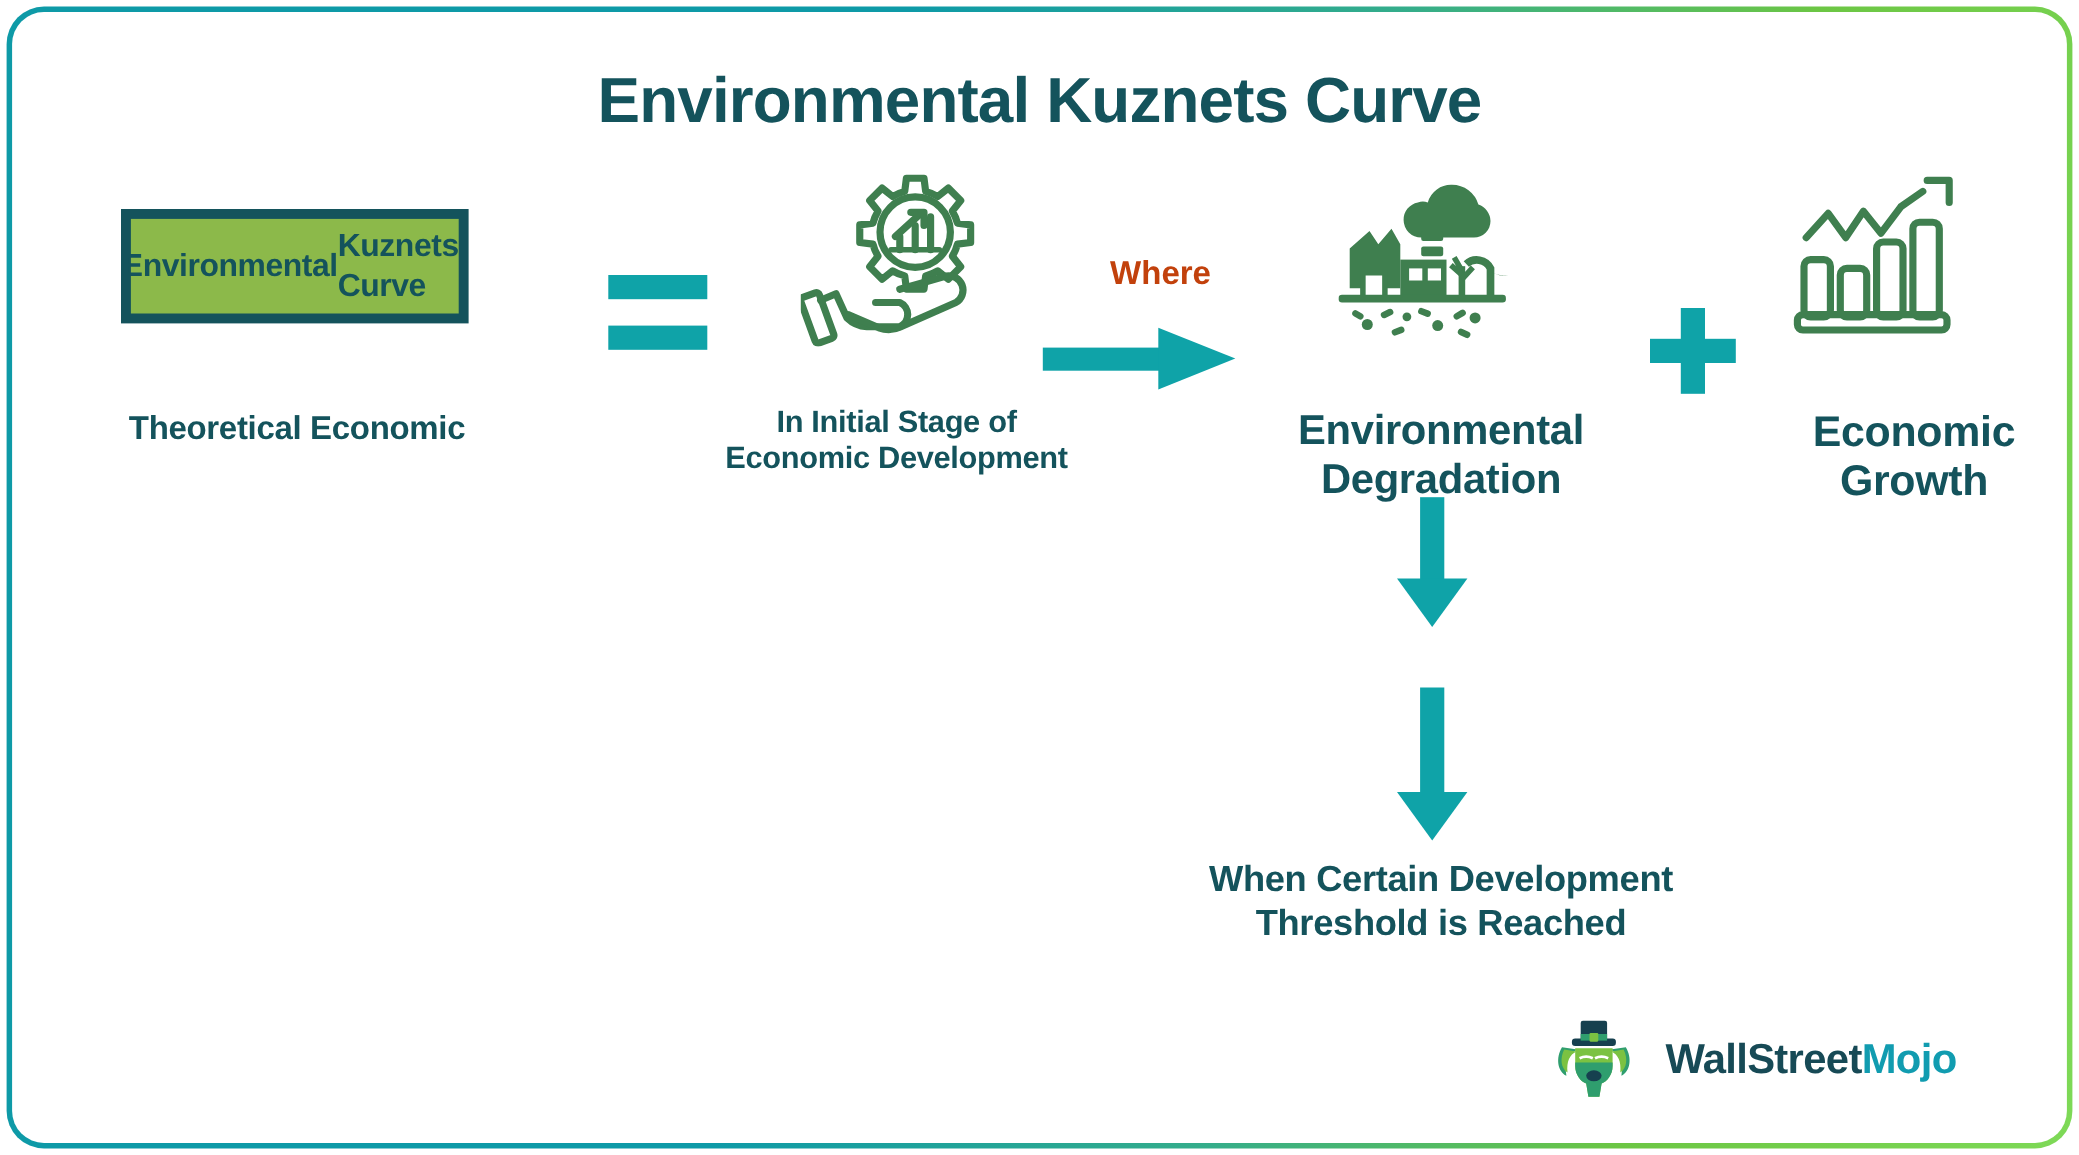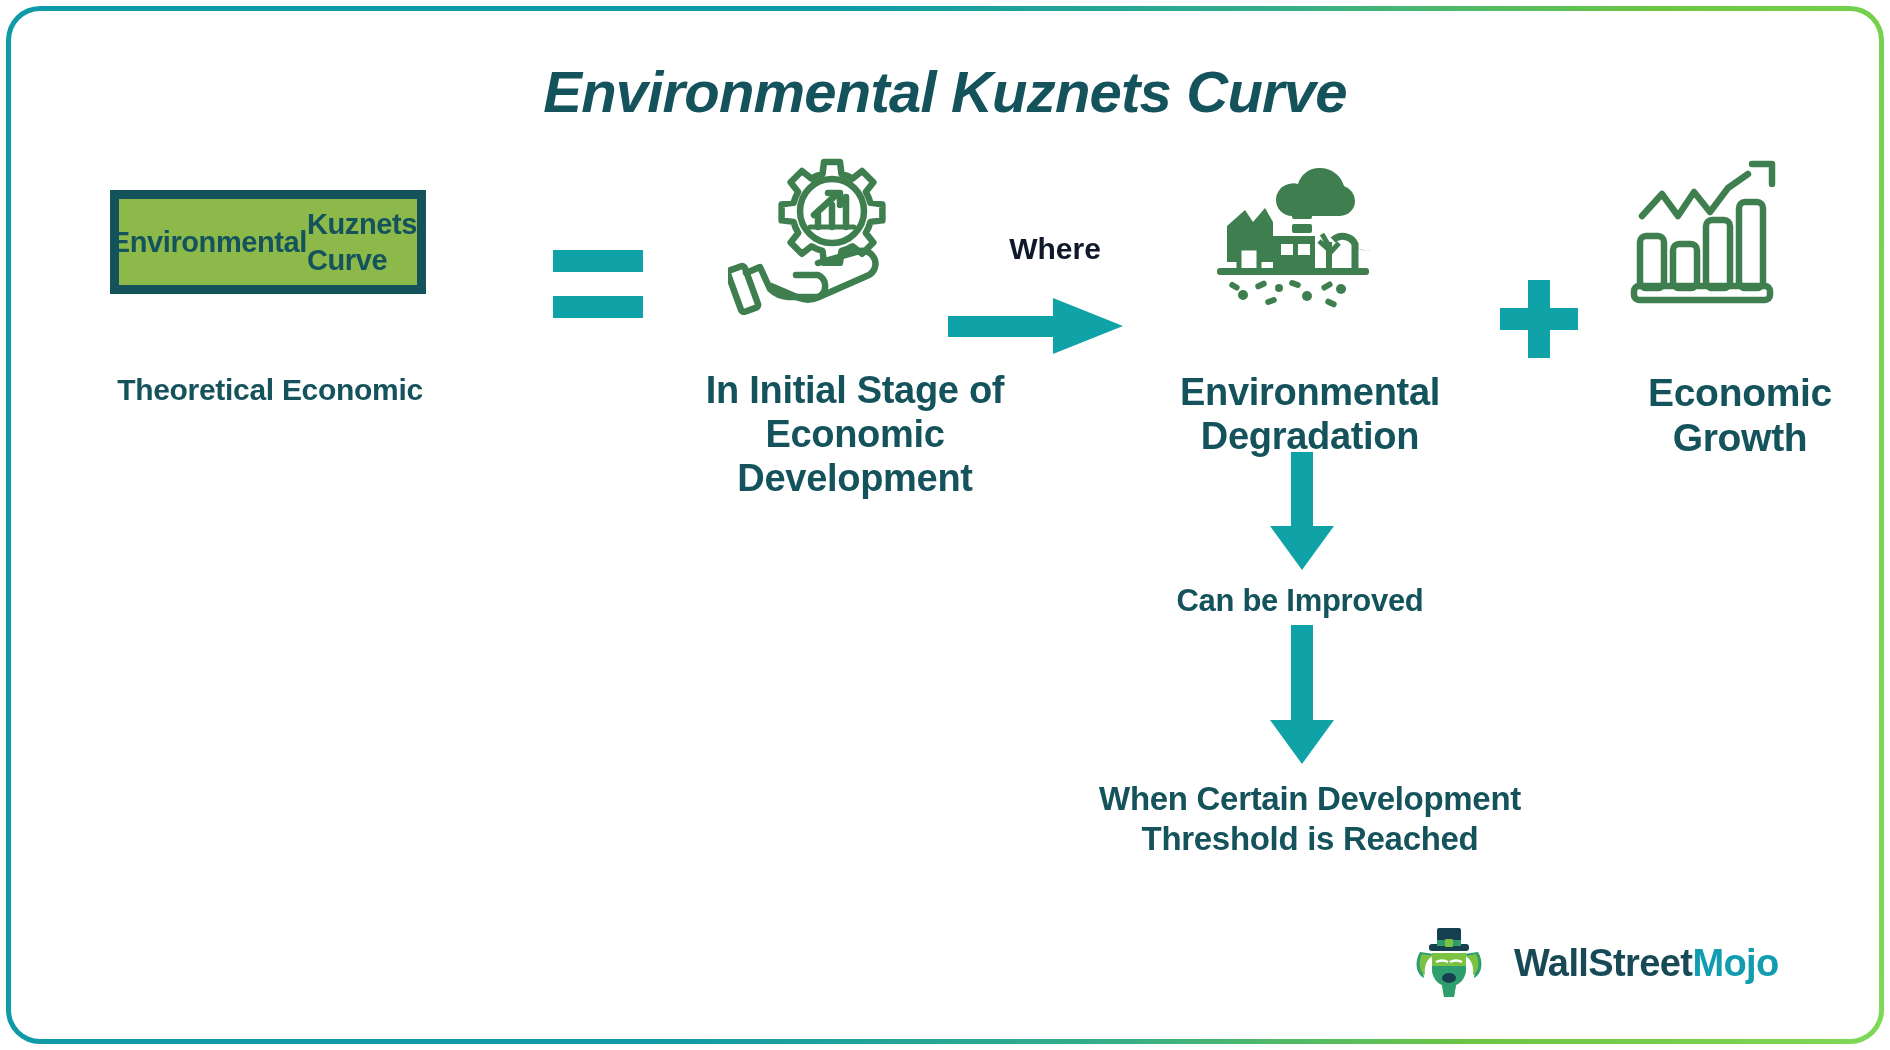--- a/index.html
+++ b/index.html
@@ -54,21 +54,20 @@
   
   #title {
     position: absolute;
     left: 0; right: 0;
     top: 58px;
     text-align: center;
     font-size: 58px;
     font-weight: 800;
     color: #14535c;
     letter-spacing: -0.8px;
-    font-style: italic;
   }
 
   
   #ekc-box {
     position: absolute;
     left: 110px;
     top: 190px;
     width: 316px;
     height: 104px;
     background: #14535c;
@@ -137,22 +136,21 @@
 
   #icon-gear-hand { left: 728px; top: 155px; width: 170px; height: 160px; }
   #icon-pollution { left: 1195px; top: 150px; width: 180px; height: 160px; }
   #icon-bargrowth { left: 1630px; top: 158px; width: 160px; height: 148px; }
 
   
   #initial-stage-label {
     left: 640px;
     top: 368px;
     width: 350px;
-    font-size: 38px;
-    margin-left: 40px;
+    font-size: 28px;
   }
   #env-degradation-label {
     left: 1140px;
     top: 370px;
     width: 340px;
     font-size: 38px;
   }
   #econ-growth-label {
     left: 1590px;
     top: 370px;
@@ -162,21 +160,21 @@
 
   
   #where-label {
     position: absolute;
     left: 945px;
     top: 232px;
     width: 220px;
     text-align: center;
     font-size: 30px;
     font-weight: 800;
-    color: #0f172a;
+    color: #c2410c;
   }
   #arrow-right {
     position: absolute;
     left: 948px;
     top: 298px;
     width: 175px;
     height: 56px;
   }
   #arrow-right .shaft {
     position: absolute;
@@ -385,21 +383,20 @@
     </svg>
   </div>
 
   <div class="node-label" id="econ-growth-label">Economic Growth</div>
 
   <div class="arrow-down" id="arrow-down-1">
     <div class="vshaft"></div>
     <div class="vhead"></div>
   </div>
 
-  <div class="node-label" id="improved-label">Can be Improved</div>
 
   <div class="arrow-down" id="arrow-down-2">
     <div class="vshaft"></div>
     <div class="vhead"></div>
   </div>
 
   <div class="node-label" id="threshold-label">When Certain Development Threshold is Reached</div>
 
   <div id="logo">
     <svg id="logo-mark" viewBox="0 0 74 74">

